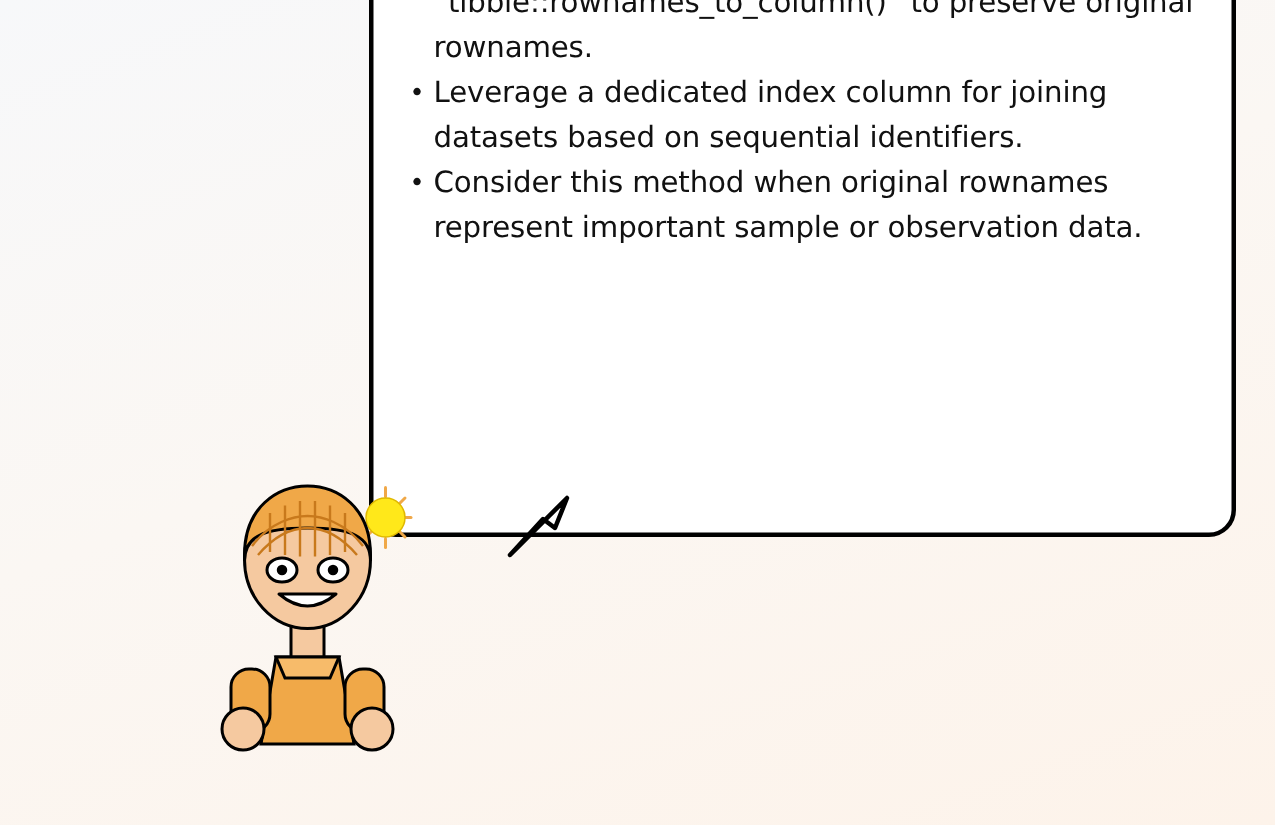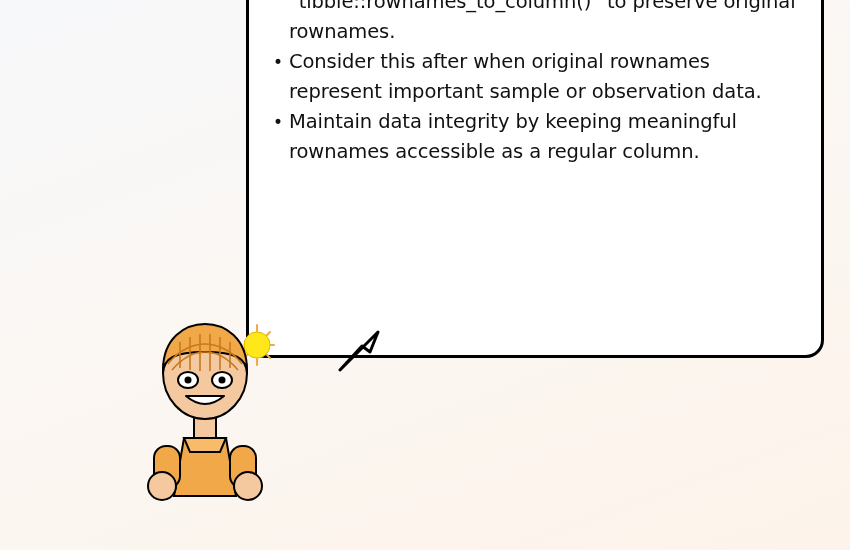--- a/index.html
+++ b/index.html
@@ -87,22 +87,22 @@
 
   .svgbox { display:block; }
 </style>
 </head>
 <body>
 
 <div id="bubble">
   <div id="bubble-inner">
     <ul class="tips">
       <li>Add a new index column using `tibble::rownames_to_column()` to preserve original rownames.</li>
-      <li>Consider this after when original rownames represent important sample or observation data.</li>
-      <li>Maintain data integrity by keeping meaningful rownames accessible as a regular column.</li>
+      <li>Leverage a dedicated index column for joining datasets based on sequential identifiers.</li>
+      <li>Consider this method when original rownames represent important sample or observation data.</li>
     </ul>
   </div>
 </div>
 
 <div id="bubble-tail">
   <svg class="svgbox" width="48" height="42" viewBox="0 0 48 42">
     <polygon points="4,40 42,2 34,22 26,16" fill="#ffffff" stroke="#000000" stroke-width="3" stroke-linejoin="round"></polygon>
   </svg>
 </div>
 

